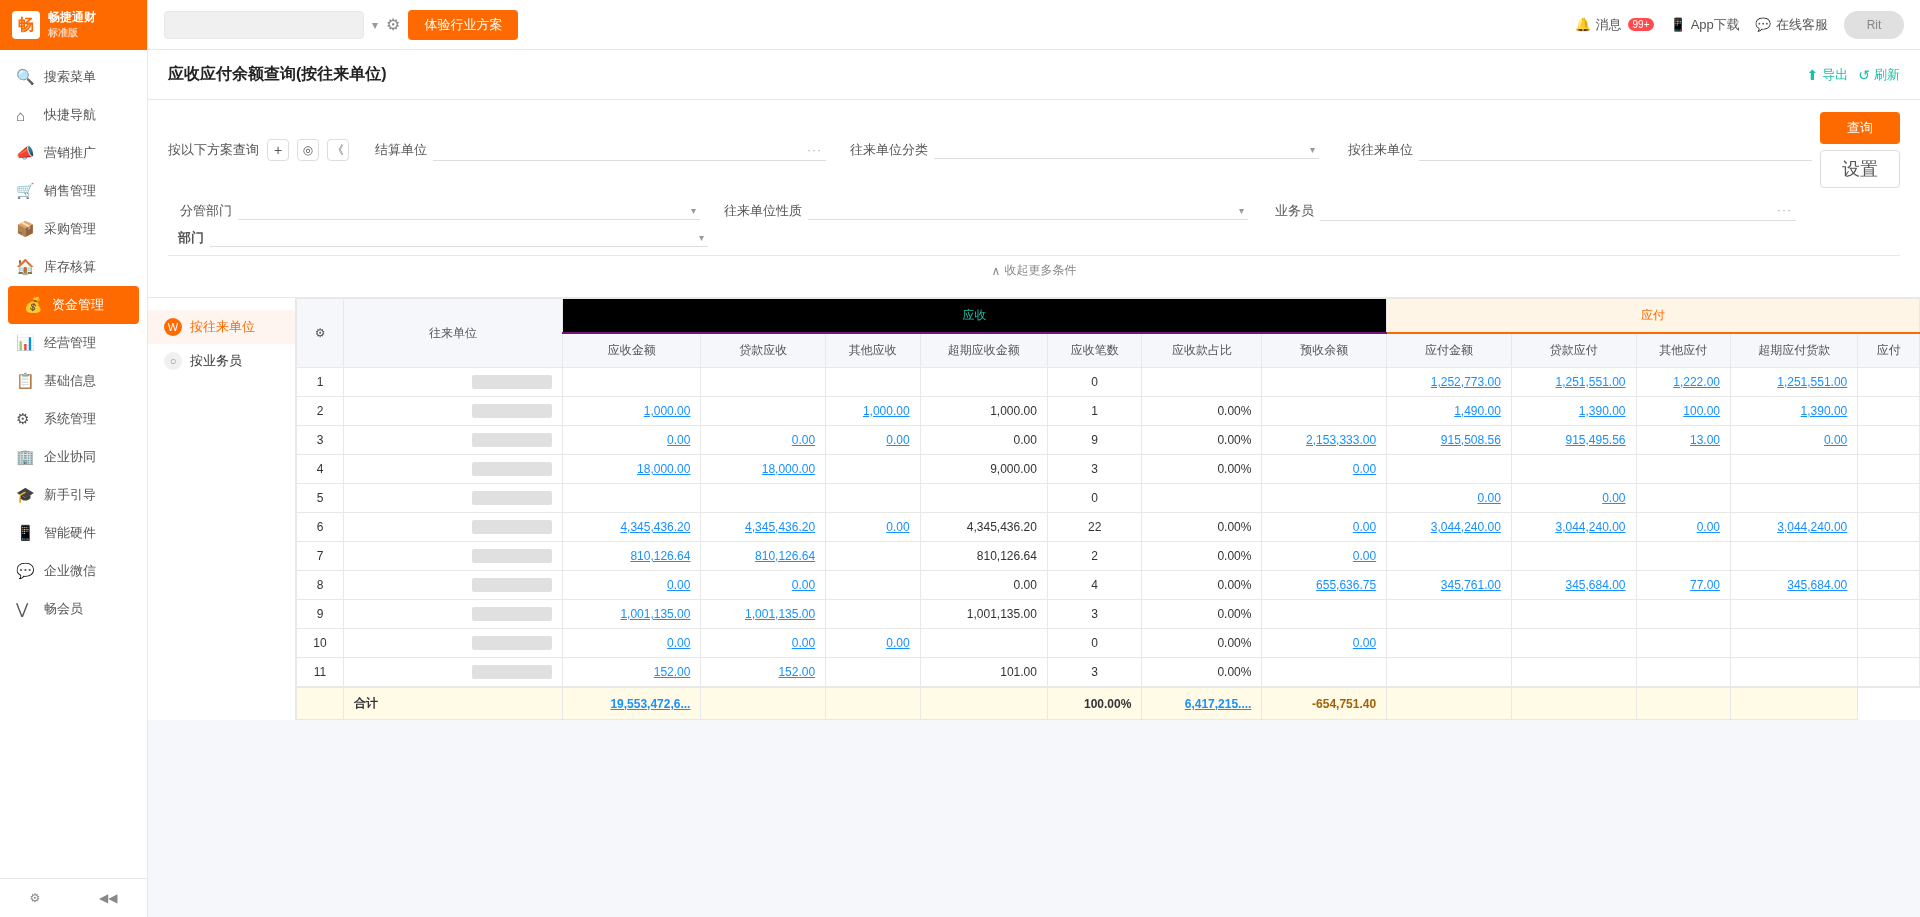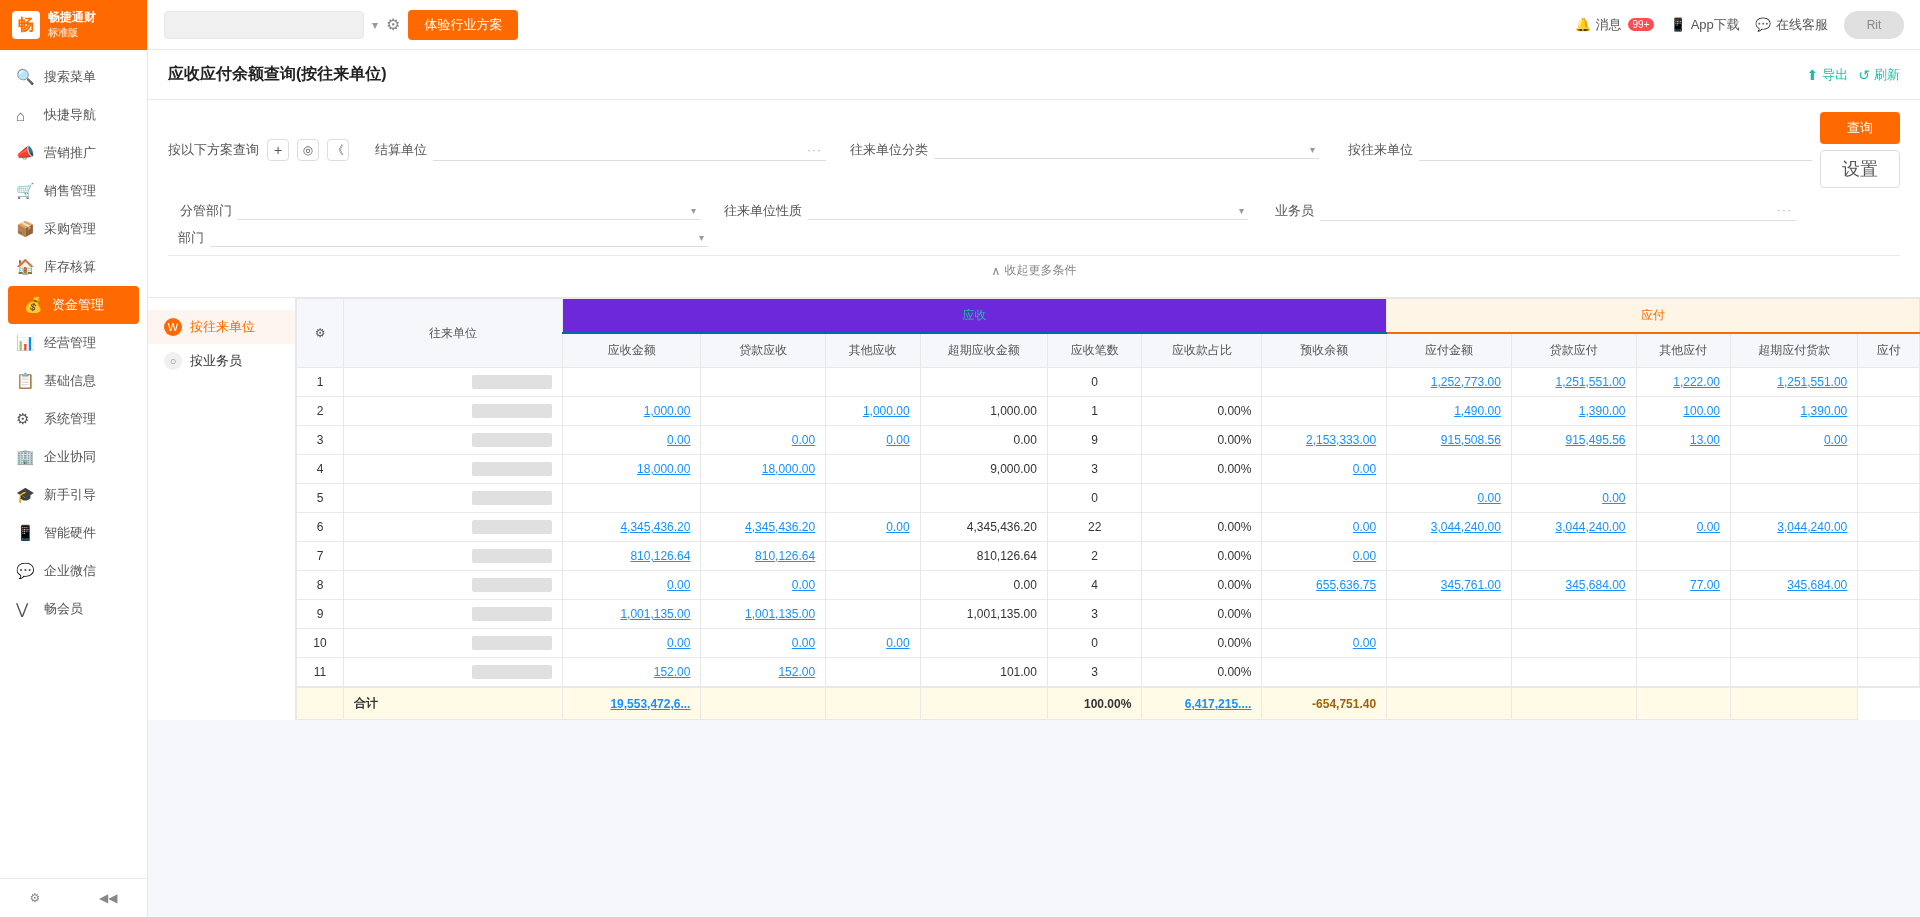--- a/index.html
+++ b/index.html
@@ -292,21 +292,21 @@
           <div class="filter-input-wrap" style="flex:1;">
             <span style="flex:1;"></span>
             <span class="filter-dots">···</span>
           </div>
         </div>
         <div style="width:80px;"></div>
       </div>
 
       <div style="display:grid; grid-template-columns:1fr 2fr auto; gap:8px 24px; align-items:center; margin-bottom:8px; padding-left: 8px;">
         <div class="filter-row-item">
-          <span class="filter-field-label" style="min-width:28px;">部门</span>
+          <span class="filter-field-label" style="min-width:28px;font-weight:bold;">部门</span>
           <div class="filter-select-wrap" style="flex:1;">
             <span style="flex:1;"></span>
             <span class="caret">▾</span>
           </div>
         </div>
         <div></div>
         <div style="width:80px;"></div>
       </div>
 
       <div style="text-align:center; border-top:1px solid #e8e8e8; margin-top:4px;">
@@ -331,21 +331,21 @@
       </div>
 
       <div class="table-area">
         <table class="data-table">
           <thead>
             <tr>
               <th rowspan="2">
                 <span>⚙</span>
               </th>
               <th rowspan="2" style="min-width:160px;">往来单位</th>
-              <th colspan="7" class="col-group-header" style="text-align:center; background:#6d28d9; color:#1abfa5; border-bottom:2px solid #0369a1;">应收</th>
+              <th colspan="7" class="col-group-header" style="text-align:center; background:#000000; color:#1abfa5; border-bottom:2px solid #701a75;">应收</th>
               <th colspan="5" class="col-group-header" style="text-align:center; background:#fff5e6; color:#ff6a00; border-bottom:2px solid #ff6a00;">应付</th>
             </tr>
             <tr>
               <th>应收金额</th>
               <th>贷款应收</th>
               <th>其他应收</th>
               <th>超期应收金额</th>
               <th>应收笔数</th>
               <th>应收款占比</th>
               <th>预收余额</th>

